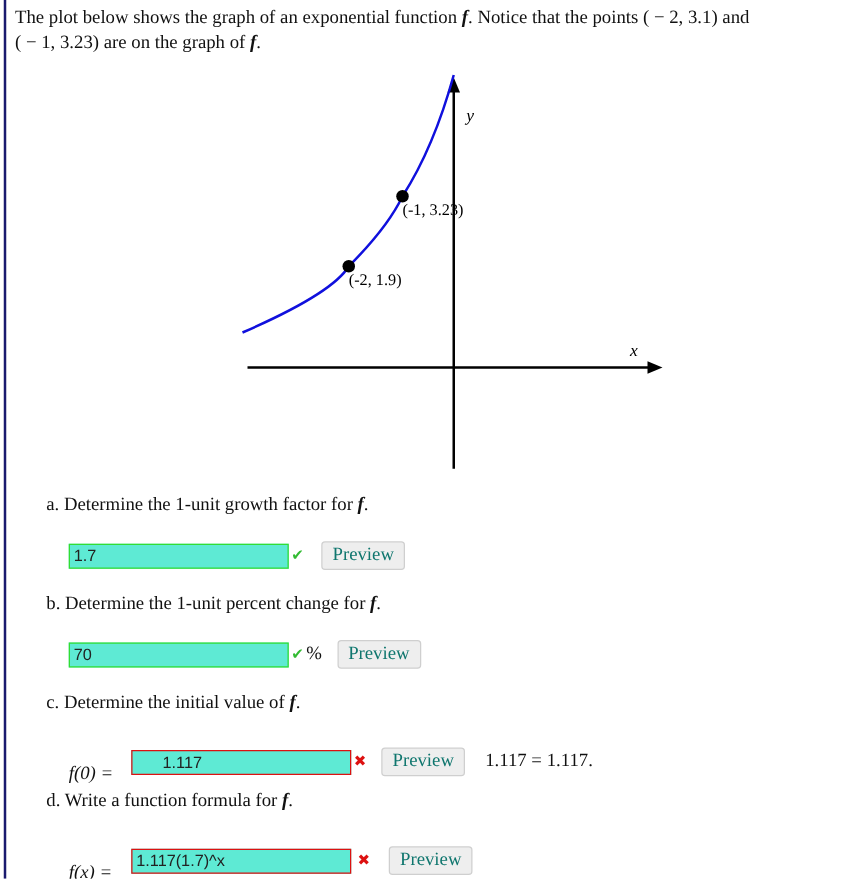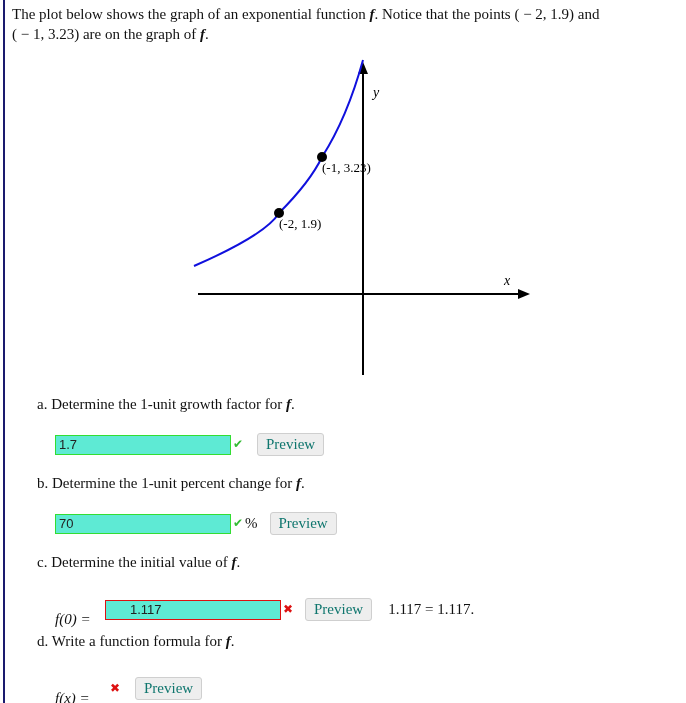--- a/index.html
+++ b/index.html
@@ -21,21 +21,21 @@
   .lbl { font-style:italic;margin-top:20px; }
 </style>
 </head>
 <body>
 
 <div class="page-border"></div>
 
 <div class="intro">
   <span>The plot below shows the graph of an exponential function</span>
   <span class="mi">f</span><span>. Notice that the points</span>
-  <span>( − 2, 1.9)</span>
+  <span>( − 2, 3.1)</span>
   <span>and</span><br>
   <span>( − 1, 3.23)</span>
   <span>are on the graph of</span>
   <span class="mi">f</span><span>.</span>
 </div>
 
 <svg class="graph" viewBox="0 0 360 330" width="360" height="330">
   <line x1="18" y1="244" x2="345" y2="244" stroke="#000" stroke-width="2"></line>
   <polygon points="350,244 338,239 338,249" fill="#000"></polygon>
   <line x1="183" y1="20" x2="183" y2="325" stroke="#000" stroke-width="2"></line>
@@ -83,16 +83,17 @@
   <button class="btn">Preview</button>
   <span style="margin-left:16px;">1.117 =  1.117.</span>
 </div>
 
 <div class="q" style="top:633px;">
   <span>d. Write a function formula for</span>
   <span class="mi">f</span><span>.</span>
 </div>
 <div class="ans-row" style="left:55px; top:670px;">
   <span class="lbl" style="margin-right:6px; width:44px;">f(x) =</span>
+  <input class="inp wrong" style="width: 176px;" value="1.117(1.7)^x">
   <span class="cross" style="width:20px;">✖</span>
   <span style="width:10px;"></span>
   <button class="btn">Preview</button>
 </div>
 
 </body></html>

